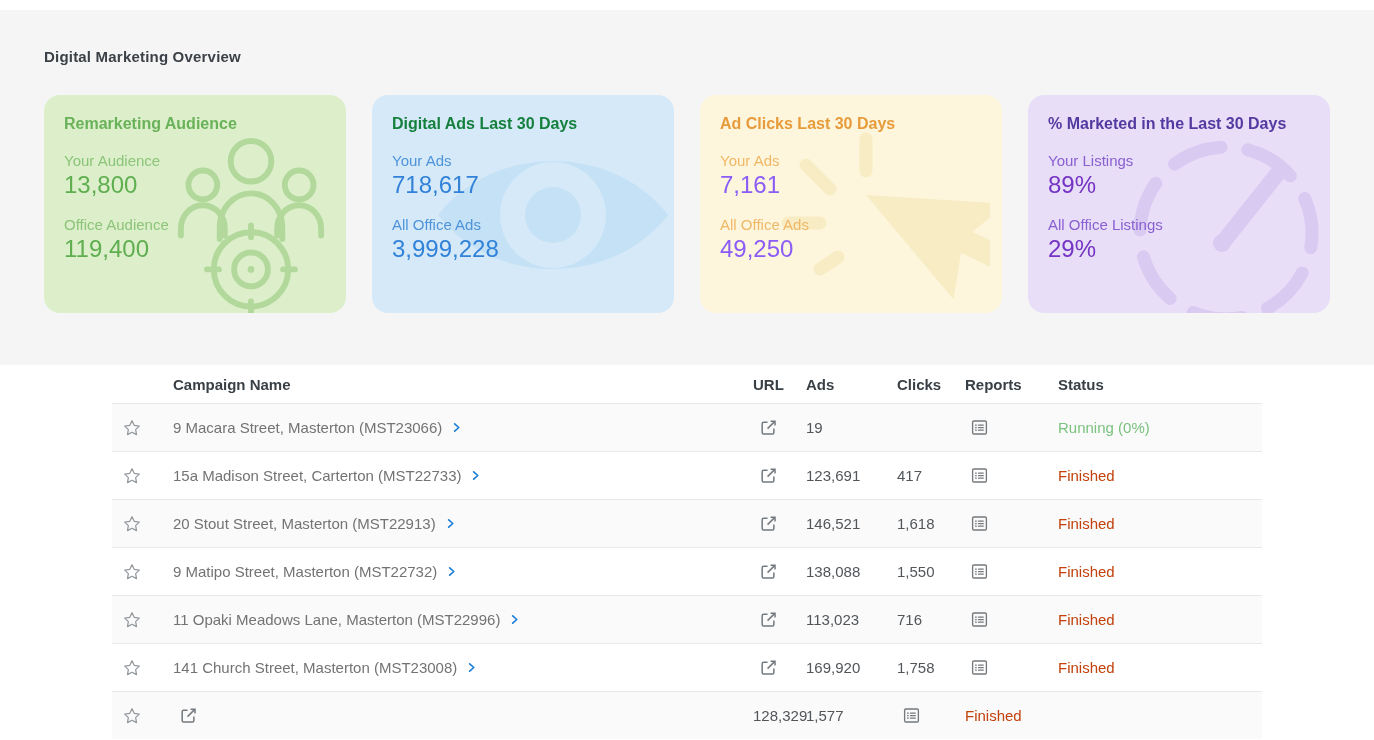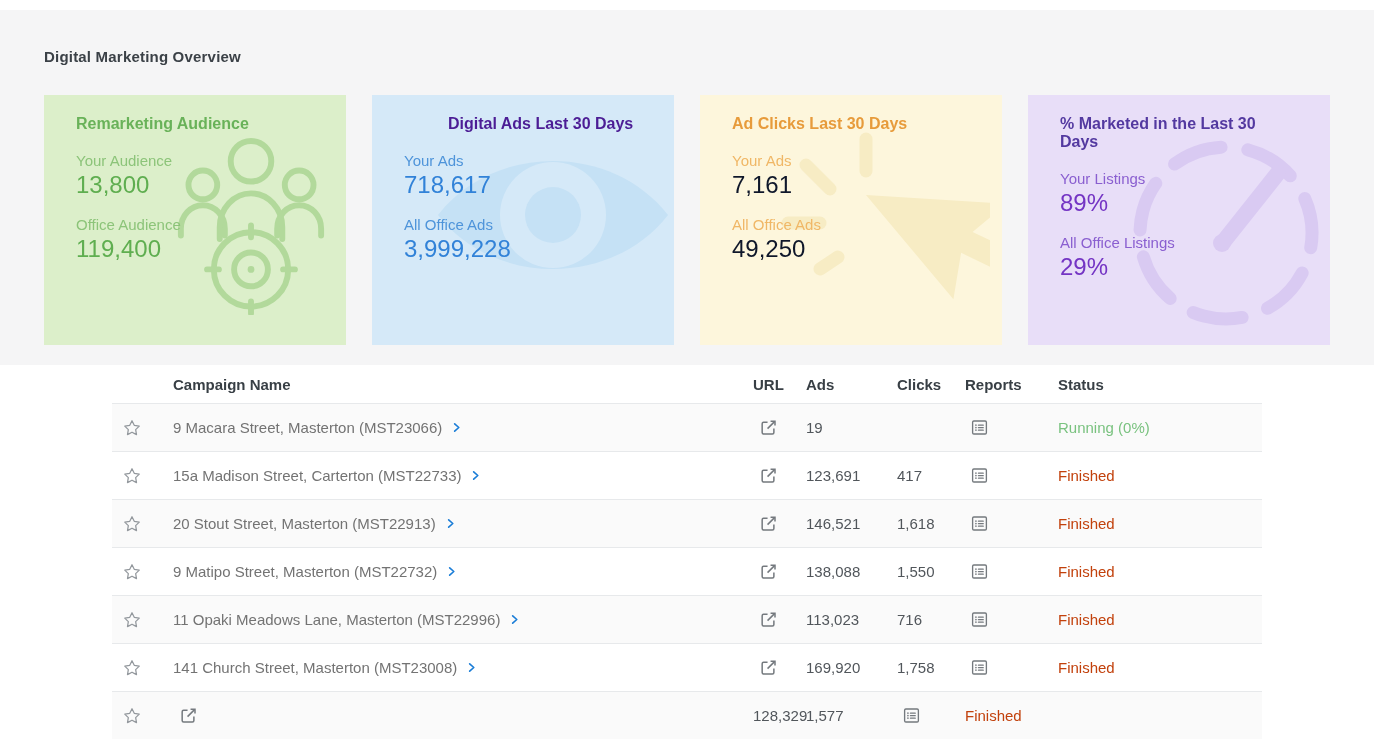--- a/index.html
+++ b/index.html
@@ -5,44 +5,44 @@
   * { margin:0; padding:0; box-sizing:border-box; }
   html,body { width:1374px; height:740px; overflow:hidden; background:#ffffff;
     font-family:"Liberation Sans","DejaVu Sans",sans-serif; }
 
   .topbar { height:10px; background:#ffffff; }
 
   
   .overview { height:355px; background:#f5f5f6; padding:38px 44px 0 44px; }
   .page-title { font-size:15px; font-weight:600; color:#3b4147; letter-spacing:.2px; }
   .cards { display:flex; gap:26px; margin-top:30px; }
-  .card { position:relative; width:302px; height:250px; border-radius:0;
-          padding:20px 32px; overflow:hidden; }
+  .card { position:relative; width:302px; height:218px; border-radius:16px;
+          padding:20px 20px; overflow:hidden; }
   .card-content { position:relative; z-index:2; }
   .card-title { font-size:16px; font-weight:700; margin-bottom:19px; }
   .metric { margin-top:0; }
   .metric + .metric { margin-top:17px; }
   .metric-label { font-size:15px; margin-bottom:3px; }
   .metric-value { font-size:24px; line-height:1.12; }
   .card-bg-icon { position:absolute; z-index:1; }
 
   .card-green  { background:#dcefca; }
   .card-green  .card-title   { color:#69b259; }
   .card-green  .metric-label { color:#8cc479; }
   .card-green  .metric-value { color:#5fae50; }
 
   .card-blue   { background:#d5e9f8; }
-  .card-blue   .card-title   { color:#4c1d95;margin-left:44px; }
+  .card-blue   .card-title   { color:#15803d; }
   .card-blue   .metric-label { color:#4e94da; }
   .card-blue   .metric-value { color:#3182d8; }
 
   .card-yellow { background:#fdf6dc; }
   .card-yellow .card-title   { color:#e79b3b; }
   .card-yellow .metric-label { color:#f0b766; }
-  .card-yellow .metric-value { color:#0f172a; }
+  .card-yellow .metric-value { color:#8b5cf6; }
 
   .card-purple { background:#e8def8; }
   .card-purple .card-title   { color:#5339a0; }
   .card-purple .metric-label { color:#8a5fd0; }
   .card-purple .metric-value { color:#7434c4; }
 
   
   .table-section { background:#ffffff; }
   .table-wrap { margin:0 112px; width:1150px; }
   .thead, .trow { display:grid;

